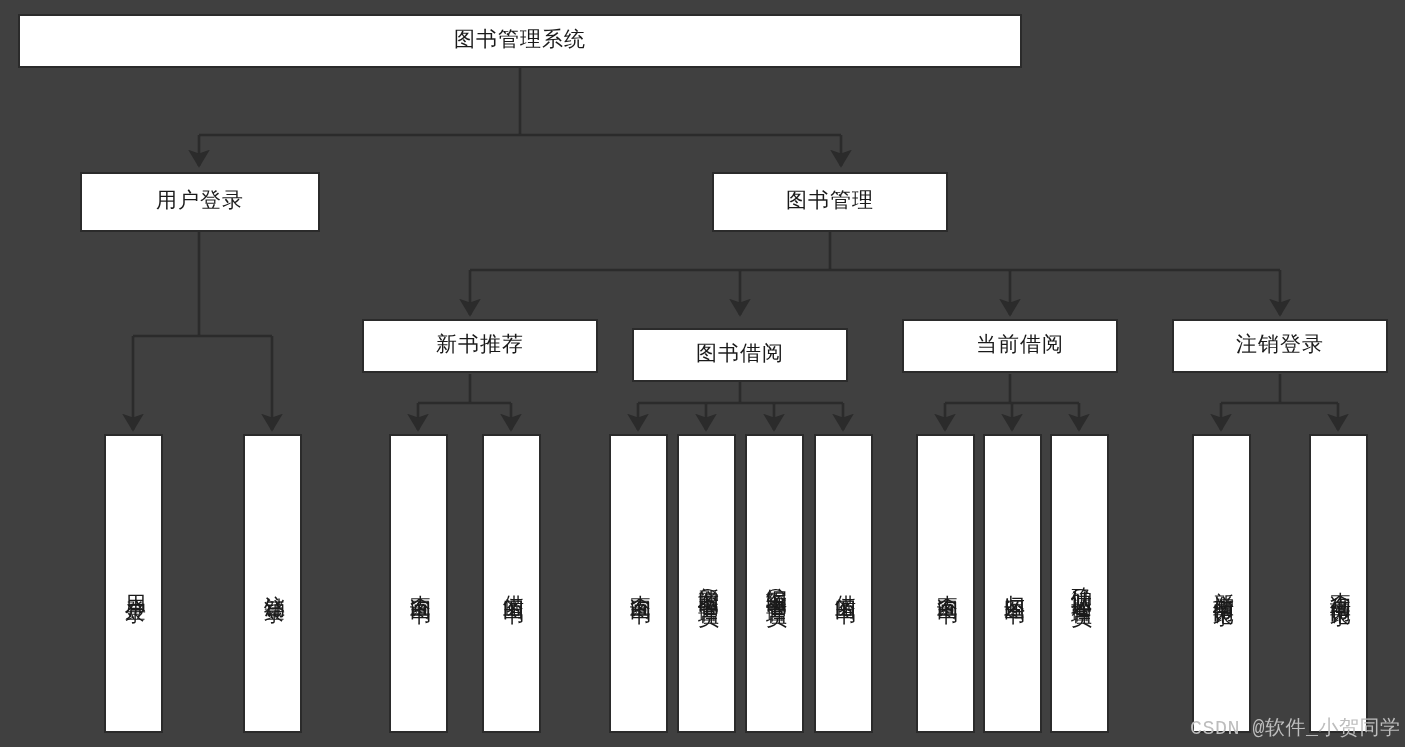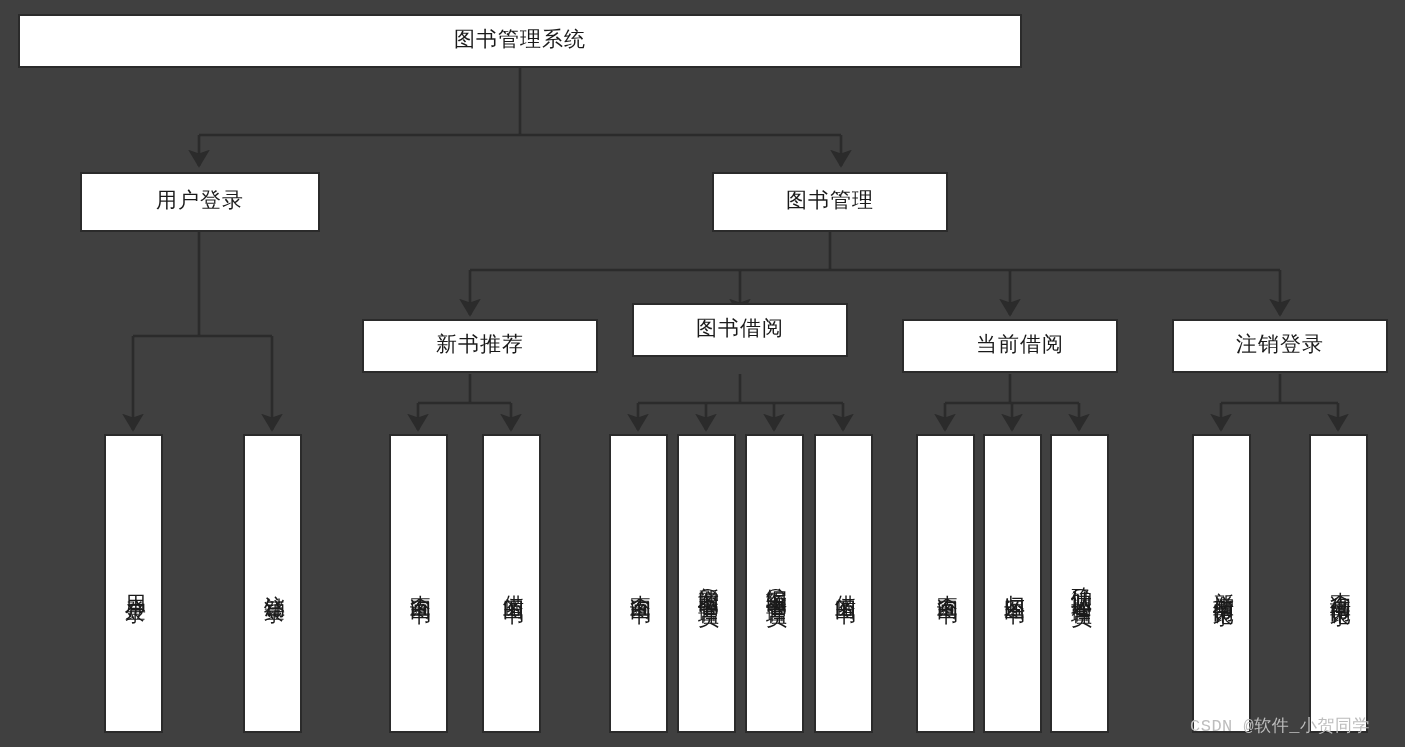--- a/index.html
+++ b/index.html
@@ -52,21 +52,21 @@
     padding: 6px 0;
     align-items: center;
     justify-content: center;
     white-space: nowrap;
   }
   .node .label {
     display: block;
   }
   .watermark {
     position: absolute;
-    font-size: 17px;
+    font-size: 20px;
     color: #bdbdbd;
     letter-spacing: 0.5px;
     white-space: nowrap;
     user-select: none;
   }
 </style>
 </head>
 <body>
 
 <div id="canvas">
@@ -128,21 +128,21 @@
   <div class="node h" style="left:80px; top:172px; width:240px; height:60px;">
     <span class="label">用户登录</span>
   </div>
   <div class="node h" style="left:712px; top:172px; width:236px; height:60px;">
     <span class="label">图书管理</span>
   </div>
 
   <div class="node h" style="left:362px; top:319px; width:236px; height:54px;">
     <span class="label">新书推荐</span>
   </div>
-  <div class="node h" style="left:632px; top:303px; width:216px; height:54px;">
+  <div class="node h" style="left:632px; top:328px; width:216px; height:54px;">
     <span class="label">图书借阅</span>
   </div>
   <div class="node h" style="left:902px; top:319px; width:216px; height:54px;padding-left:20px;">
     <span class="label">当前借阅</span>
   </div>
   <div class="node h" style="left:1172px; top:319px; width:216px; height:54px;">
     <span class="label">注销登录</span>
   </div>
 
   <div class="node v" style="left:104px; top:434px; width:59px; height:299px;">

